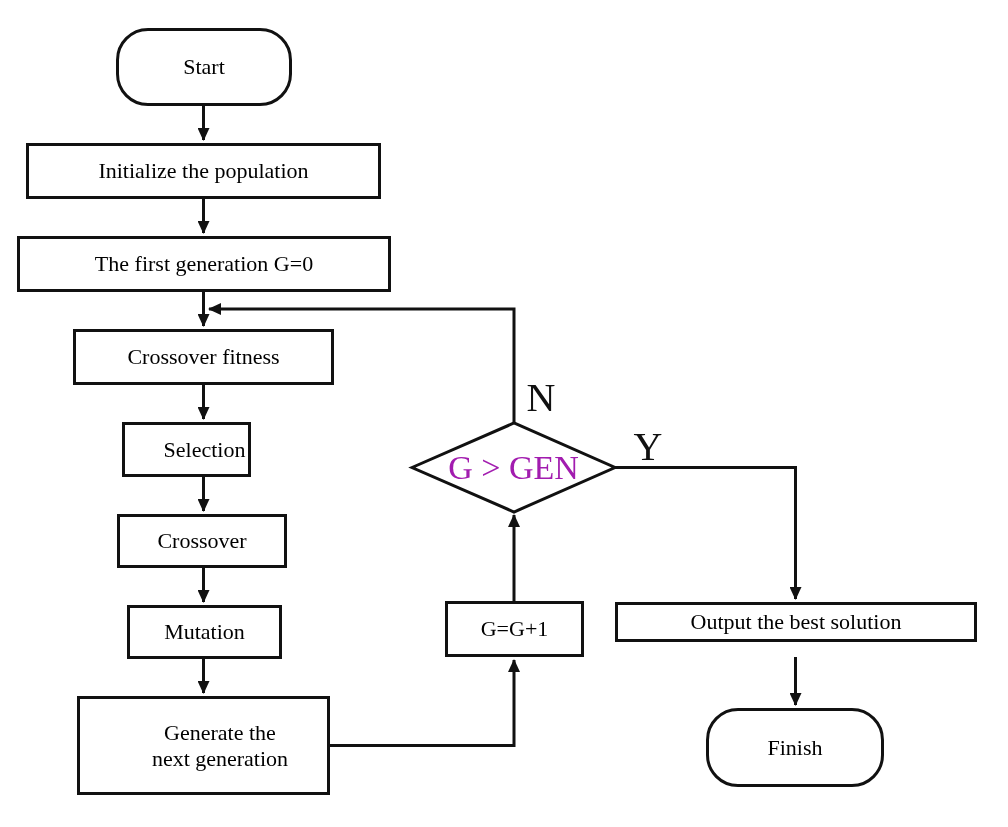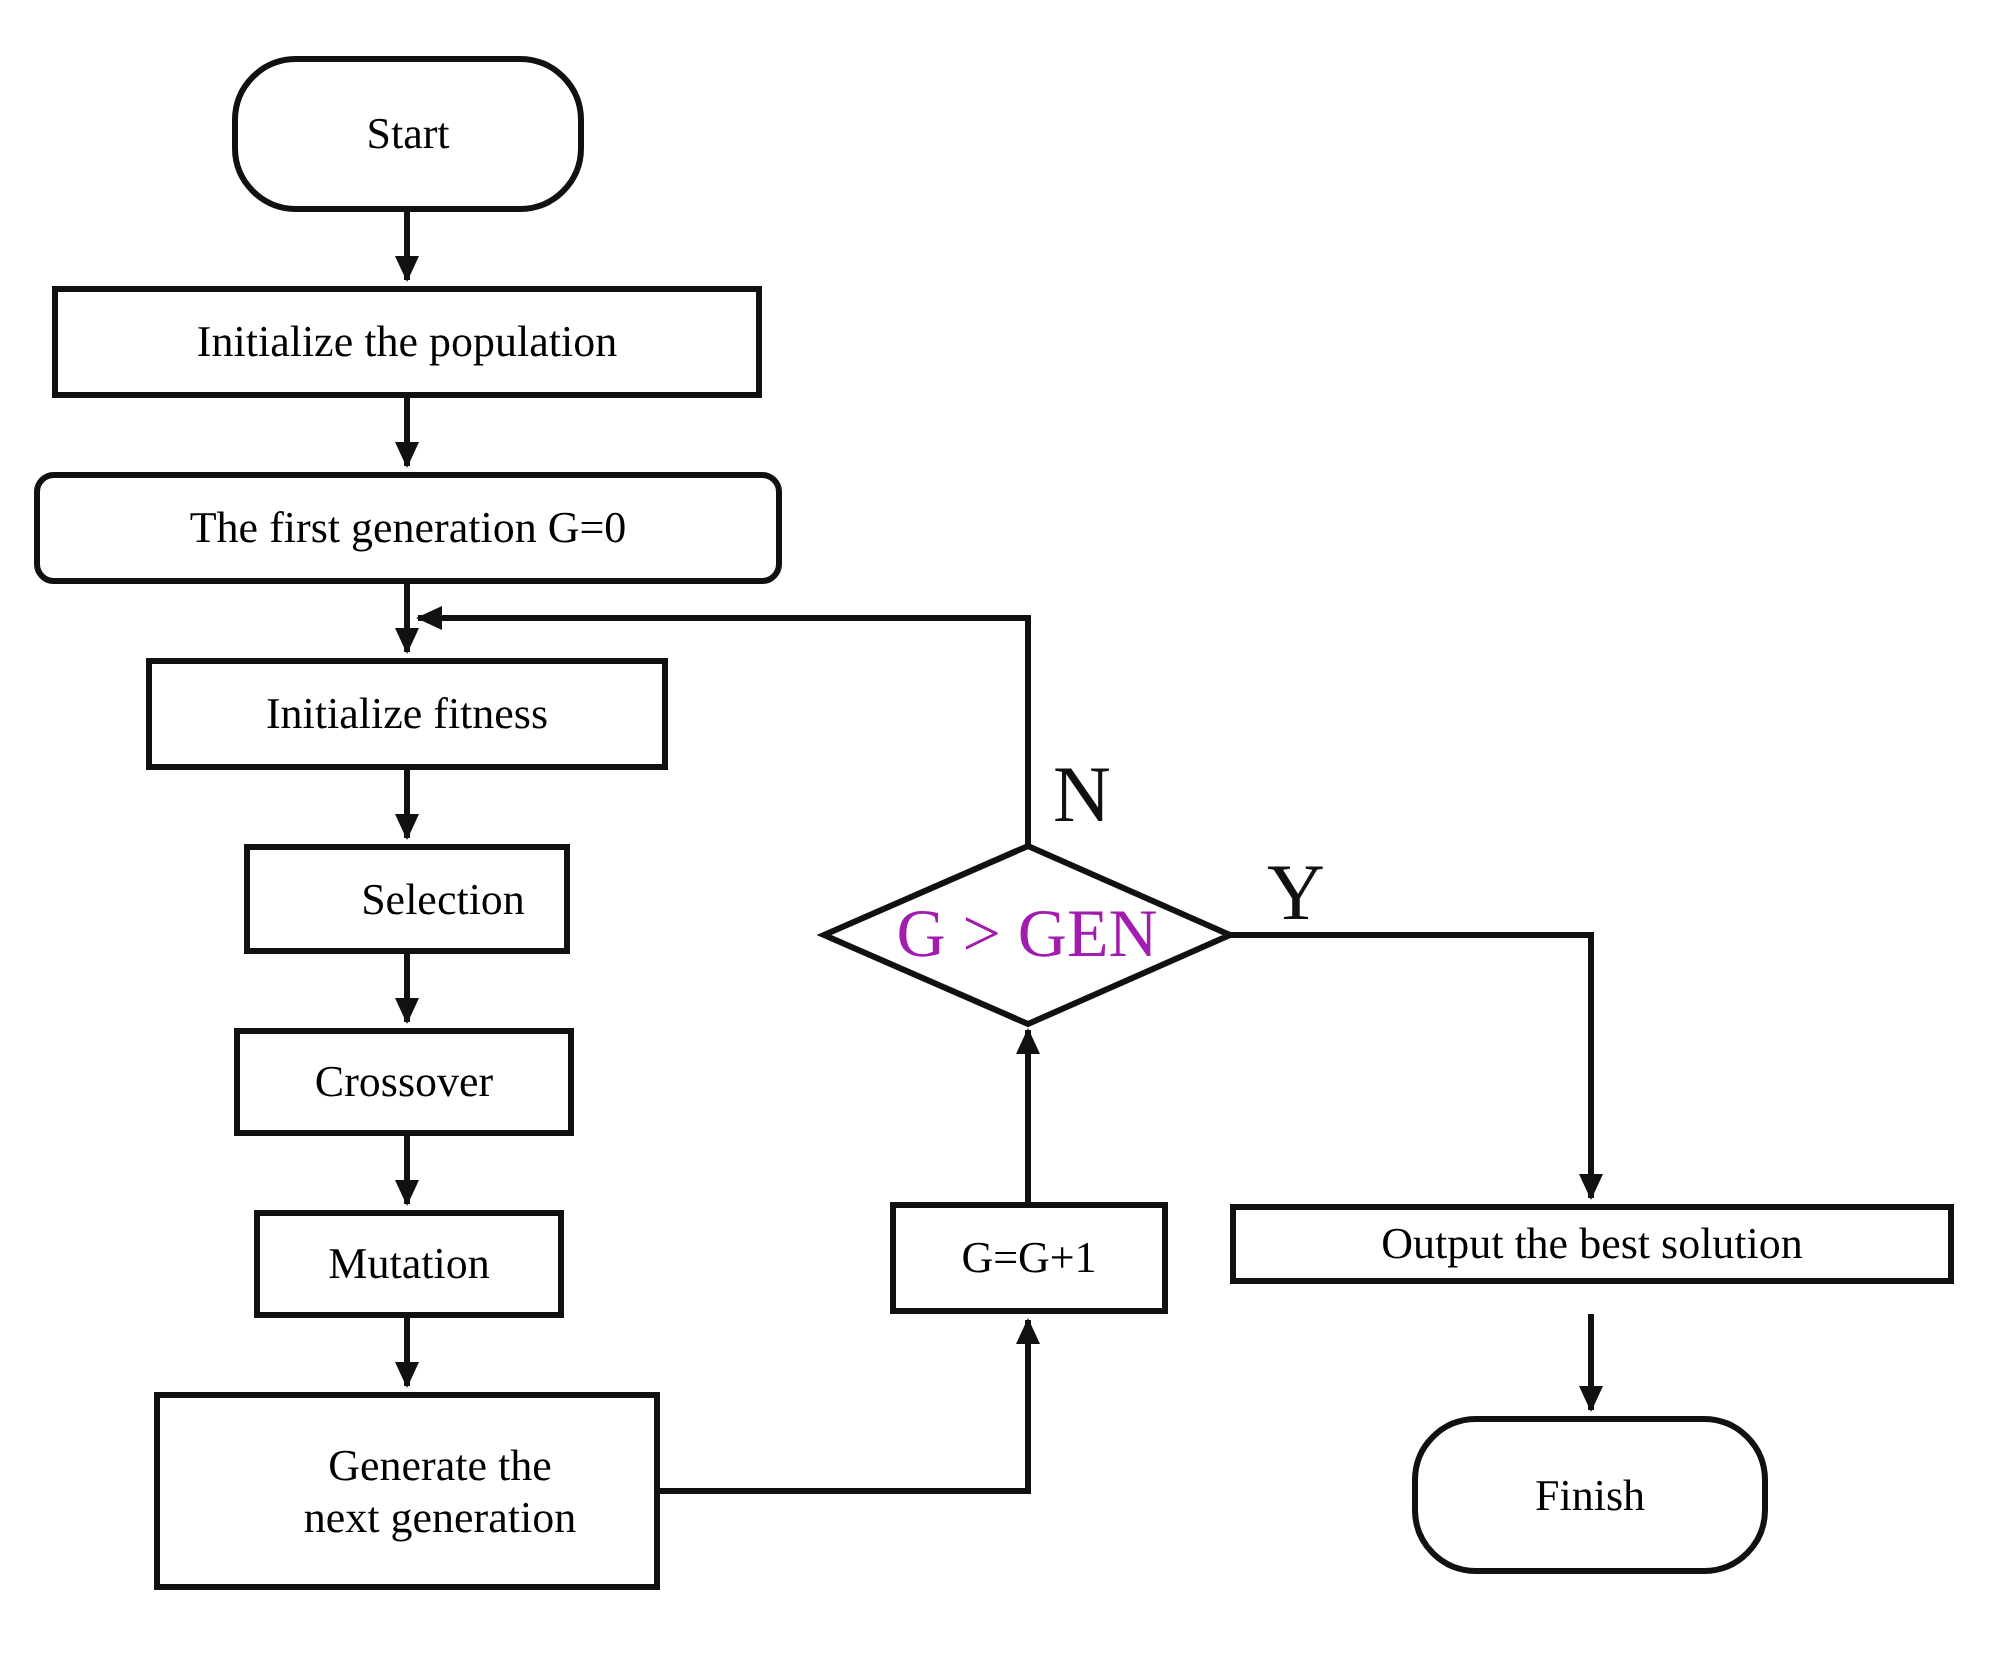--- a/index.html
+++ b/index.html
@@ -93,29 +93,29 @@
   </svg>
 
   <div class="node stadium" style="left:116px; top:28px; width:176px; height:78px;">
     <span>Start</span>
   </div>
 
   <div class="node" style="left:26px; top:143px; width:355px; height:56px;">
     <span>Initialize the population</span>
   </div>
 
-  <div class="node" style="left:17px; top:236px; width:374px; height:56px;border-radius:10px;">
+  <div class="node" style="left:17px; top:236px; width:374px; height:56px;">
     <span>The first generation G=0</span>
   </div>
 
   <div class="node" style="left:73px; top:329px; width:261px; height:56px;">
-    <span>Initialize fitness</span>
+    <span>Crossover fitness</span>
   </div>
 
-  <div class="node" style="left:122px; top:422px; width:163px; height:55px;padding-left:36px;">
+  <div class="node" style="left:122px; top:422px; width:129px; height:55px;padding-left:36px;">
     <span>Selection</span>
   </div>
 
   <div class="node" style="left:117px; top:514px; width:170px; height:54px;">
     <span>Crossover</span>
   </div>
 
   <div class="node" style="left:127px; top:605px; width:155px; height:54px;justify-content:center;">
     <span>Mutation</span>
   </div>

